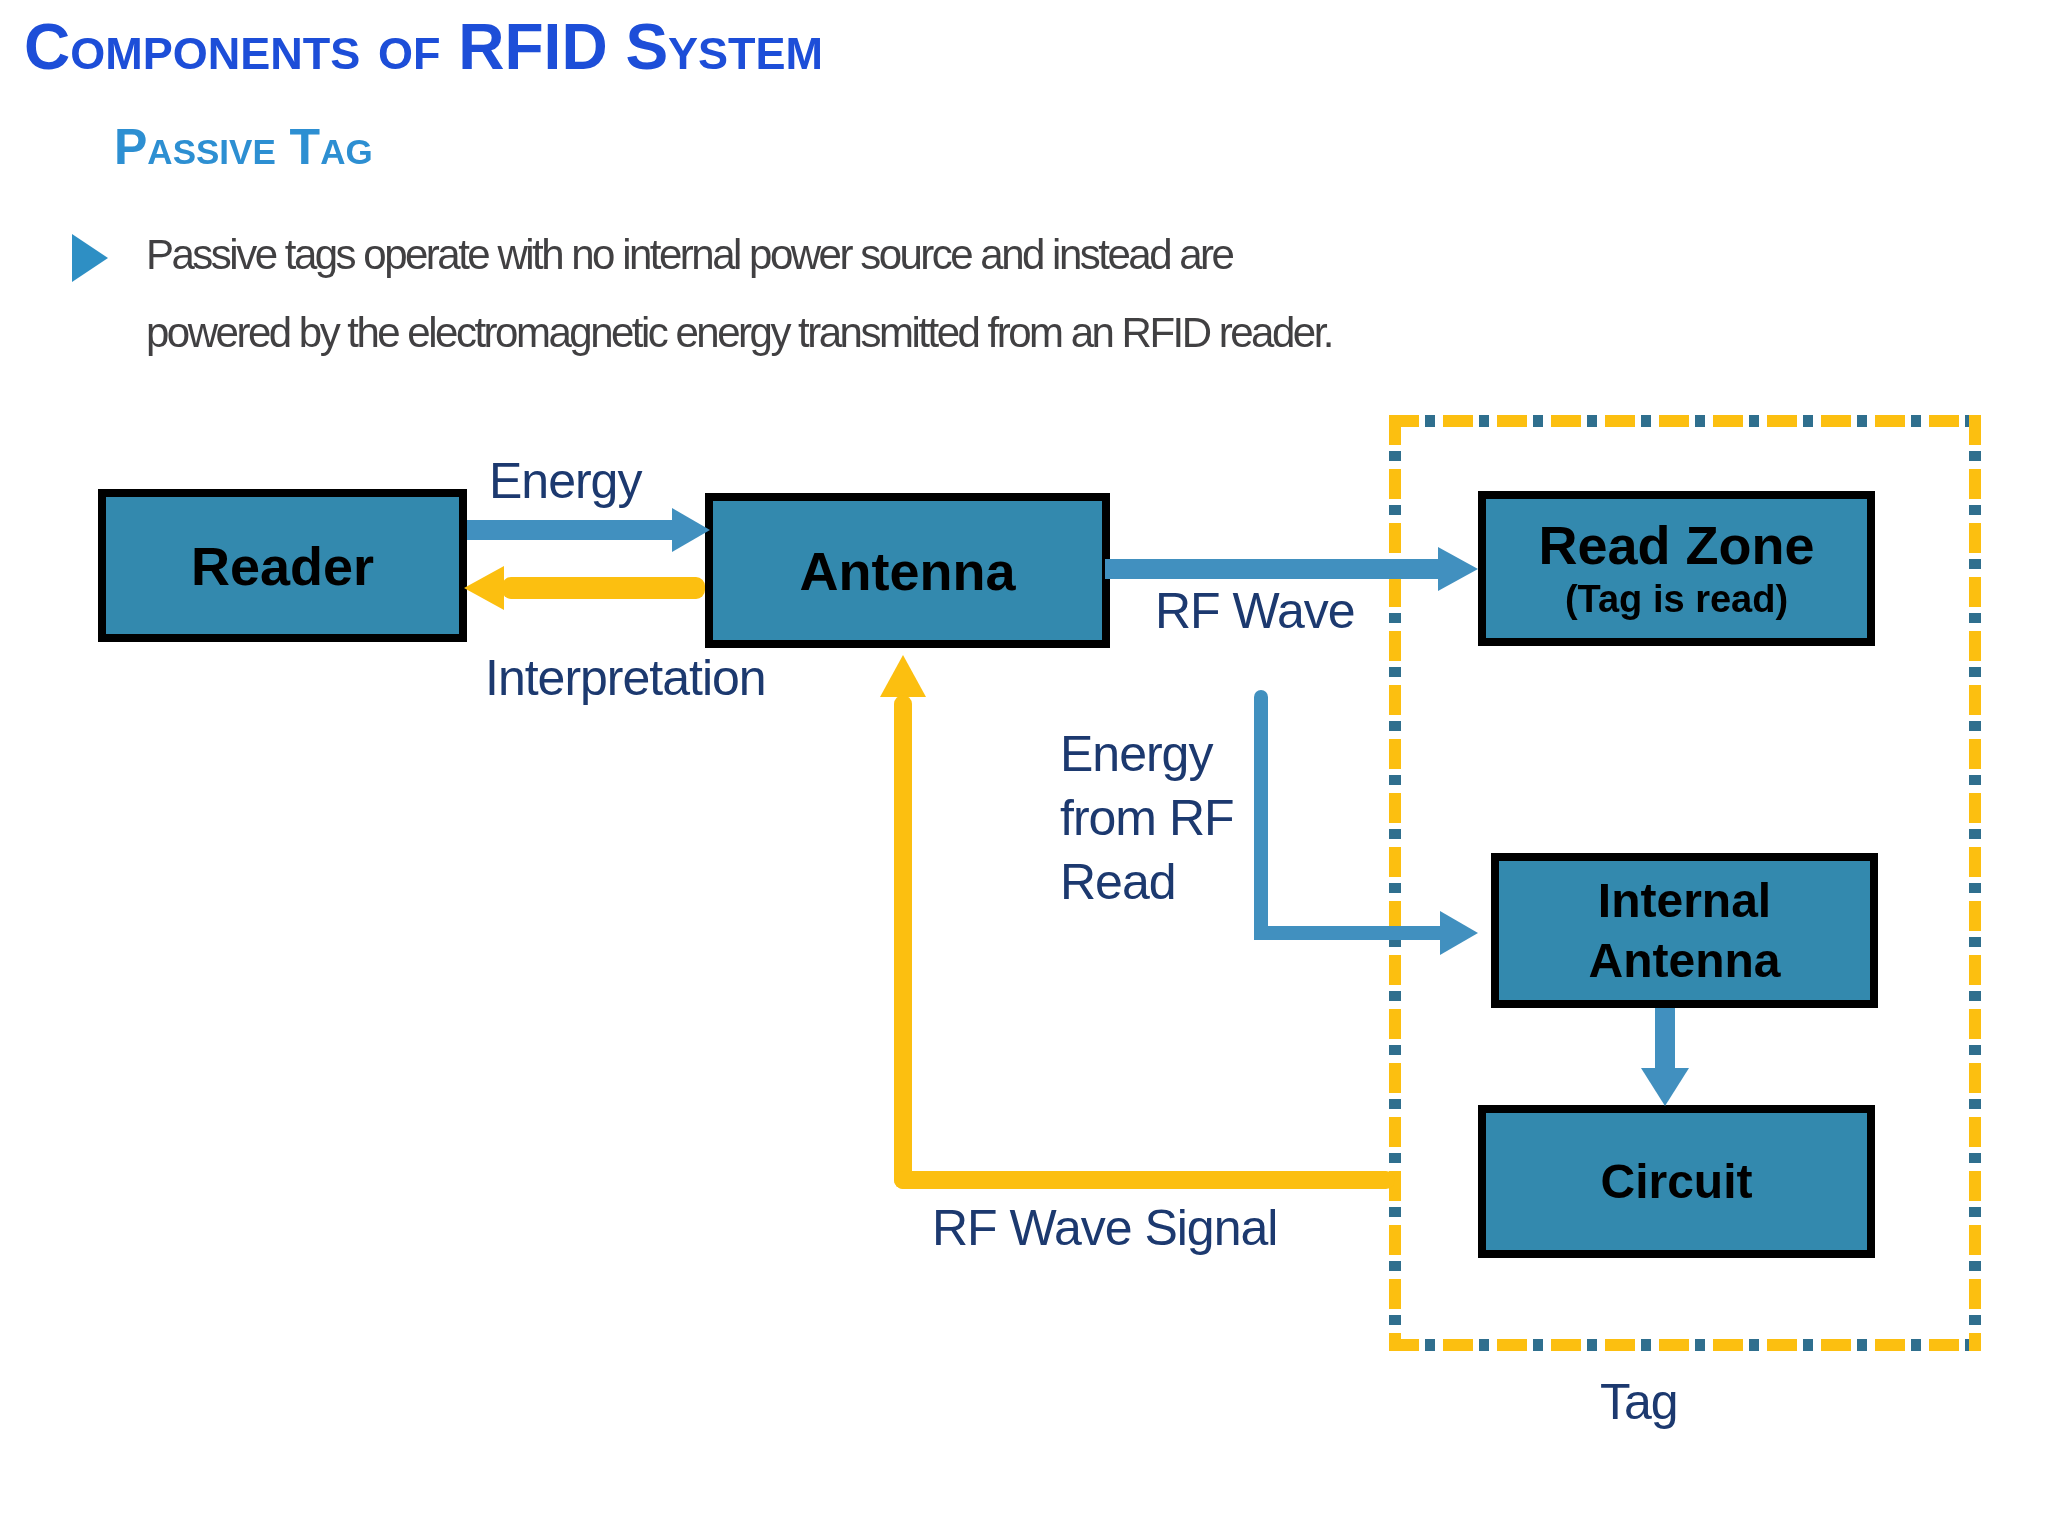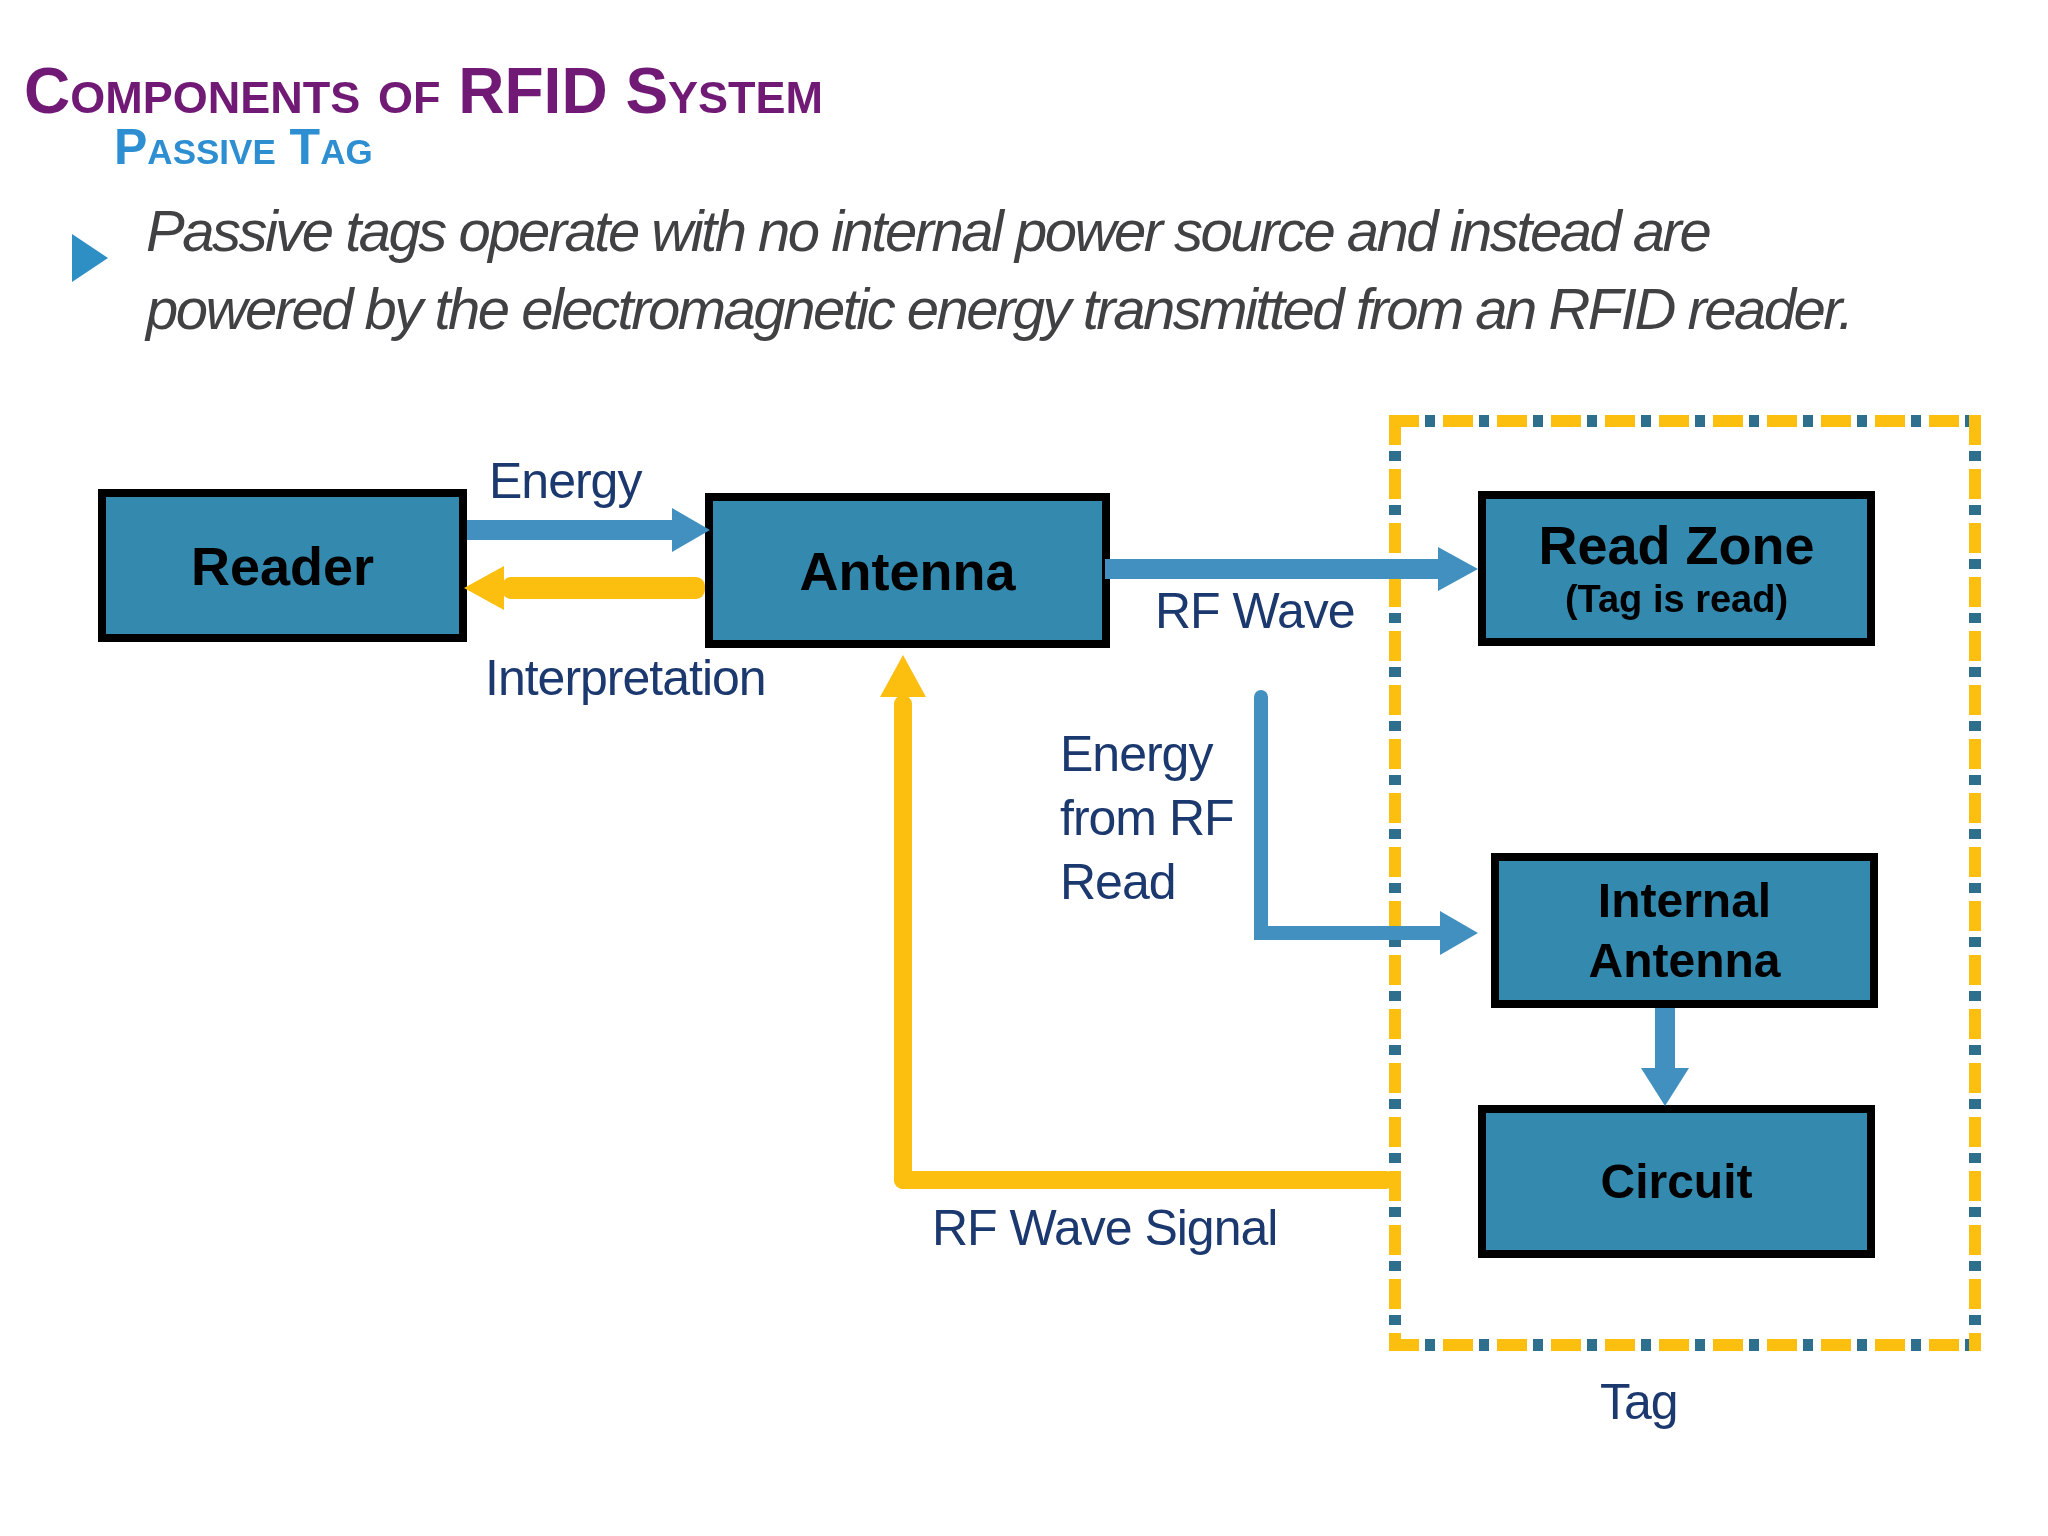--- a/index.html
+++ b/index.html
@@ -1,28 +1,28 @@
 <!DOCTYPE html>
 <html><head>
 <meta charset="utf-8">
 <style>
   html,body{margin:0;padding:0;background:#fff;}
   .slide{position:relative;width:2048px;height:1536px;background:#ffffff;overflow:hidden;
          font-family:"Liberation Sans", sans-serif;}
 
   
   .title{position:absolute;left:24px;top:10px;font-size:64px;font-weight:bold;
-         font-variant:small-caps;color:#701a75;letter-spacing:0;margin-top:44px;}
+         font-variant:small-caps;color:#1d4ed8;letter-spacing:0;}
   .subtitle{position:absolute;left:114px;top:118px;font-size:50px;font-weight:bold;
          font-variant:small-caps;color:#2d8fd2;}
   .bullet-tri{position:absolute;left:72px;top:234px;width:0;height:0;
          border-top:24px solid transparent;border-bottom:24px solid transparent;
          border-left:36px solid #2e8fc4;}
-  .bullet-text{position:absolute;left:146px;top:192px;color:#414042;font-size:58px;
-         letter-spacing:-2.5px;line-height:78px;white-space:nowrap;font-style:italic;}
+  .bullet-text{position:absolute;left:146px;top:216px;color:#414042;font-size:42px;
+         letter-spacing:-2.5px;line-height:78px;white-space:nowrap;}
 
   
   .box{position:absolute;background:#3389ae;border:8px solid #000000;box-sizing:border-box;
        color:#000000;font-weight:bold;display:flex;flex-direction:column;
        align-items:center;justify-content:center;text-align:right;z-index:3;}
   .box .l1{font-size:54px;line-height:60px;}
   .box .l2{font-size:38px;line-height:48px;}
   .box.small-lines .l1{font-size:48px;line-height:60px;}
   #reader{left:98px;top:489px;width:369px;height:153px;}
   #antenna{left:705px;top:493px;width:405px;height:155px;}

